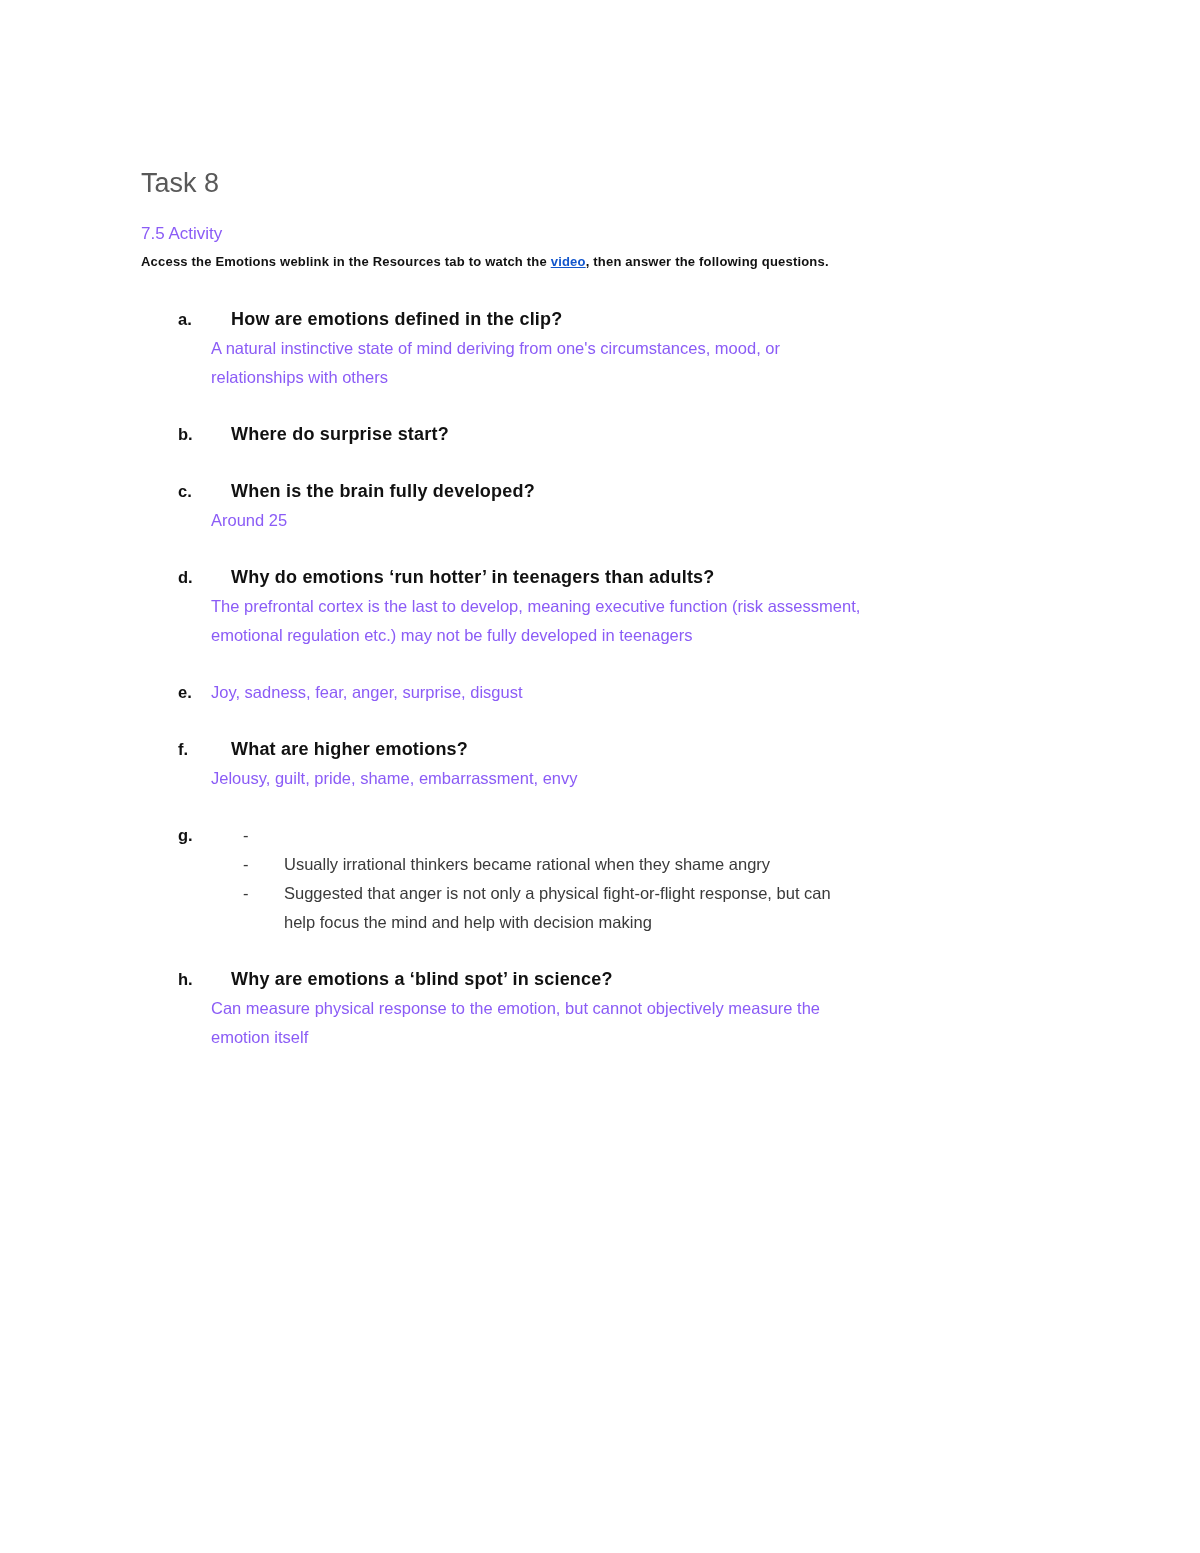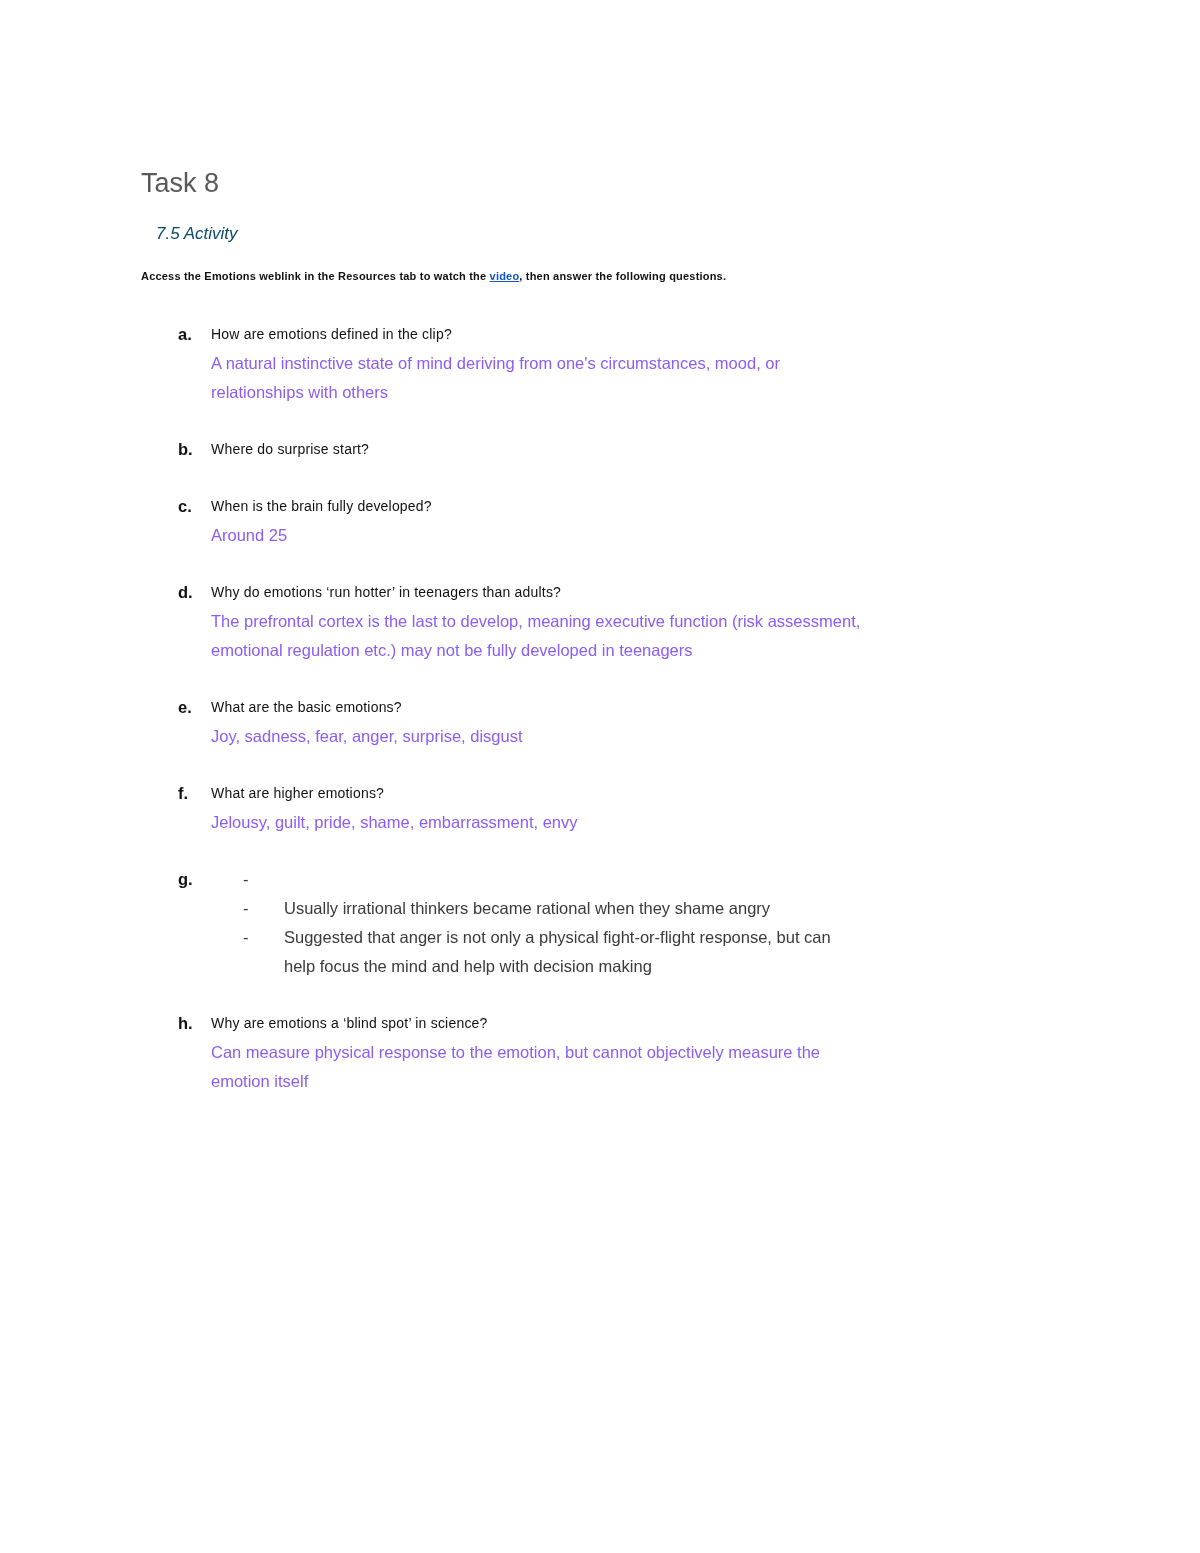--- a/index.html
+++ b/index.html
@@ -17,29 +17,28 @@
     padding: 166px 120px 60px 141px;
   }
   .title {
     margin: 0 0 20px 0;
     font-size: 27px;
     line-height: 34px;
     font-weight: 400;
     color: #595959;
   }
   .subtitle {
-    margin: 15px;
+    margin: 0;
     font-size: 17px;
     line-height: 27px;
-    font-style: italic;
-    color: #0c4a6e;
+    color: #8b5cf6;
   }
   .intro {
-    margin: 8px 0 29px 0;
-    font-size: 11px;
+    margin: 0 0 29px 0;
+    font-size: 13px;
     line-height: 29px;
     font-weight: 700;
     color: #111111;
     max-width: 800px;
     letter-spacing: 0.2px;
   }
   .intro a.link {
     color: #1155cc;
     text-decoration: underline;
     font-weight: 700;
@@ -55,25 +54,26 @@
   }
   .q-label {
     flex: 0 0 33px;
     font-weight: 700;
     font-size: 16.5px;
     line-height: 29px;
     color: #111111;
   }
   .q-body { flex: 1; min-width: 0; }
   .q-text {
-    font-weight: 400;
-    font-size: 14px;
+    font-weight: 700;
+    font-size: 18px;
     line-height: 29px;
     color: #111111;
     letter-spacing: 0.2px;
+    margin-left: 20px;
   }
   .q-answer {
     font-size: 16.5px;
     line-height: 29px;
     color: #8b5cf6;
     max-width: 730px;
   }
   .bullet-list { margin: 0; }
   .bullet-row {
     display: flex;
@@ -132,21 +132,20 @@
     <div class="q-body">
       <div class="q-text">Why do emotions ‘run hotter’ in teenagers than adults?</div>
       <div class="q-answer">The prefrontal cortex is the last to develop, meaning executive function (risk assessment, emotional regulation etc.) may not be fully developed in teenagers</div>
 
     </div>
   </div>
 
   <div class="q-item">
     <div class="q-label">e.</div>
     <div class="q-body">
-      <div class="q-text">What are the basic emotions?</div>
       <div class="q-answer">Joy, sadness, fear, anger, surprise, disgust</div>
 
     </div>
   </div>
 
   <div class="q-item">
     <div class="q-label">f.</div>
     <div class="q-body">
       <div class="q-text">What are higher emotions?</div>
       <div class="q-answer">Jelousy, guilt, pride, shame, embarrassment, envy</div>

